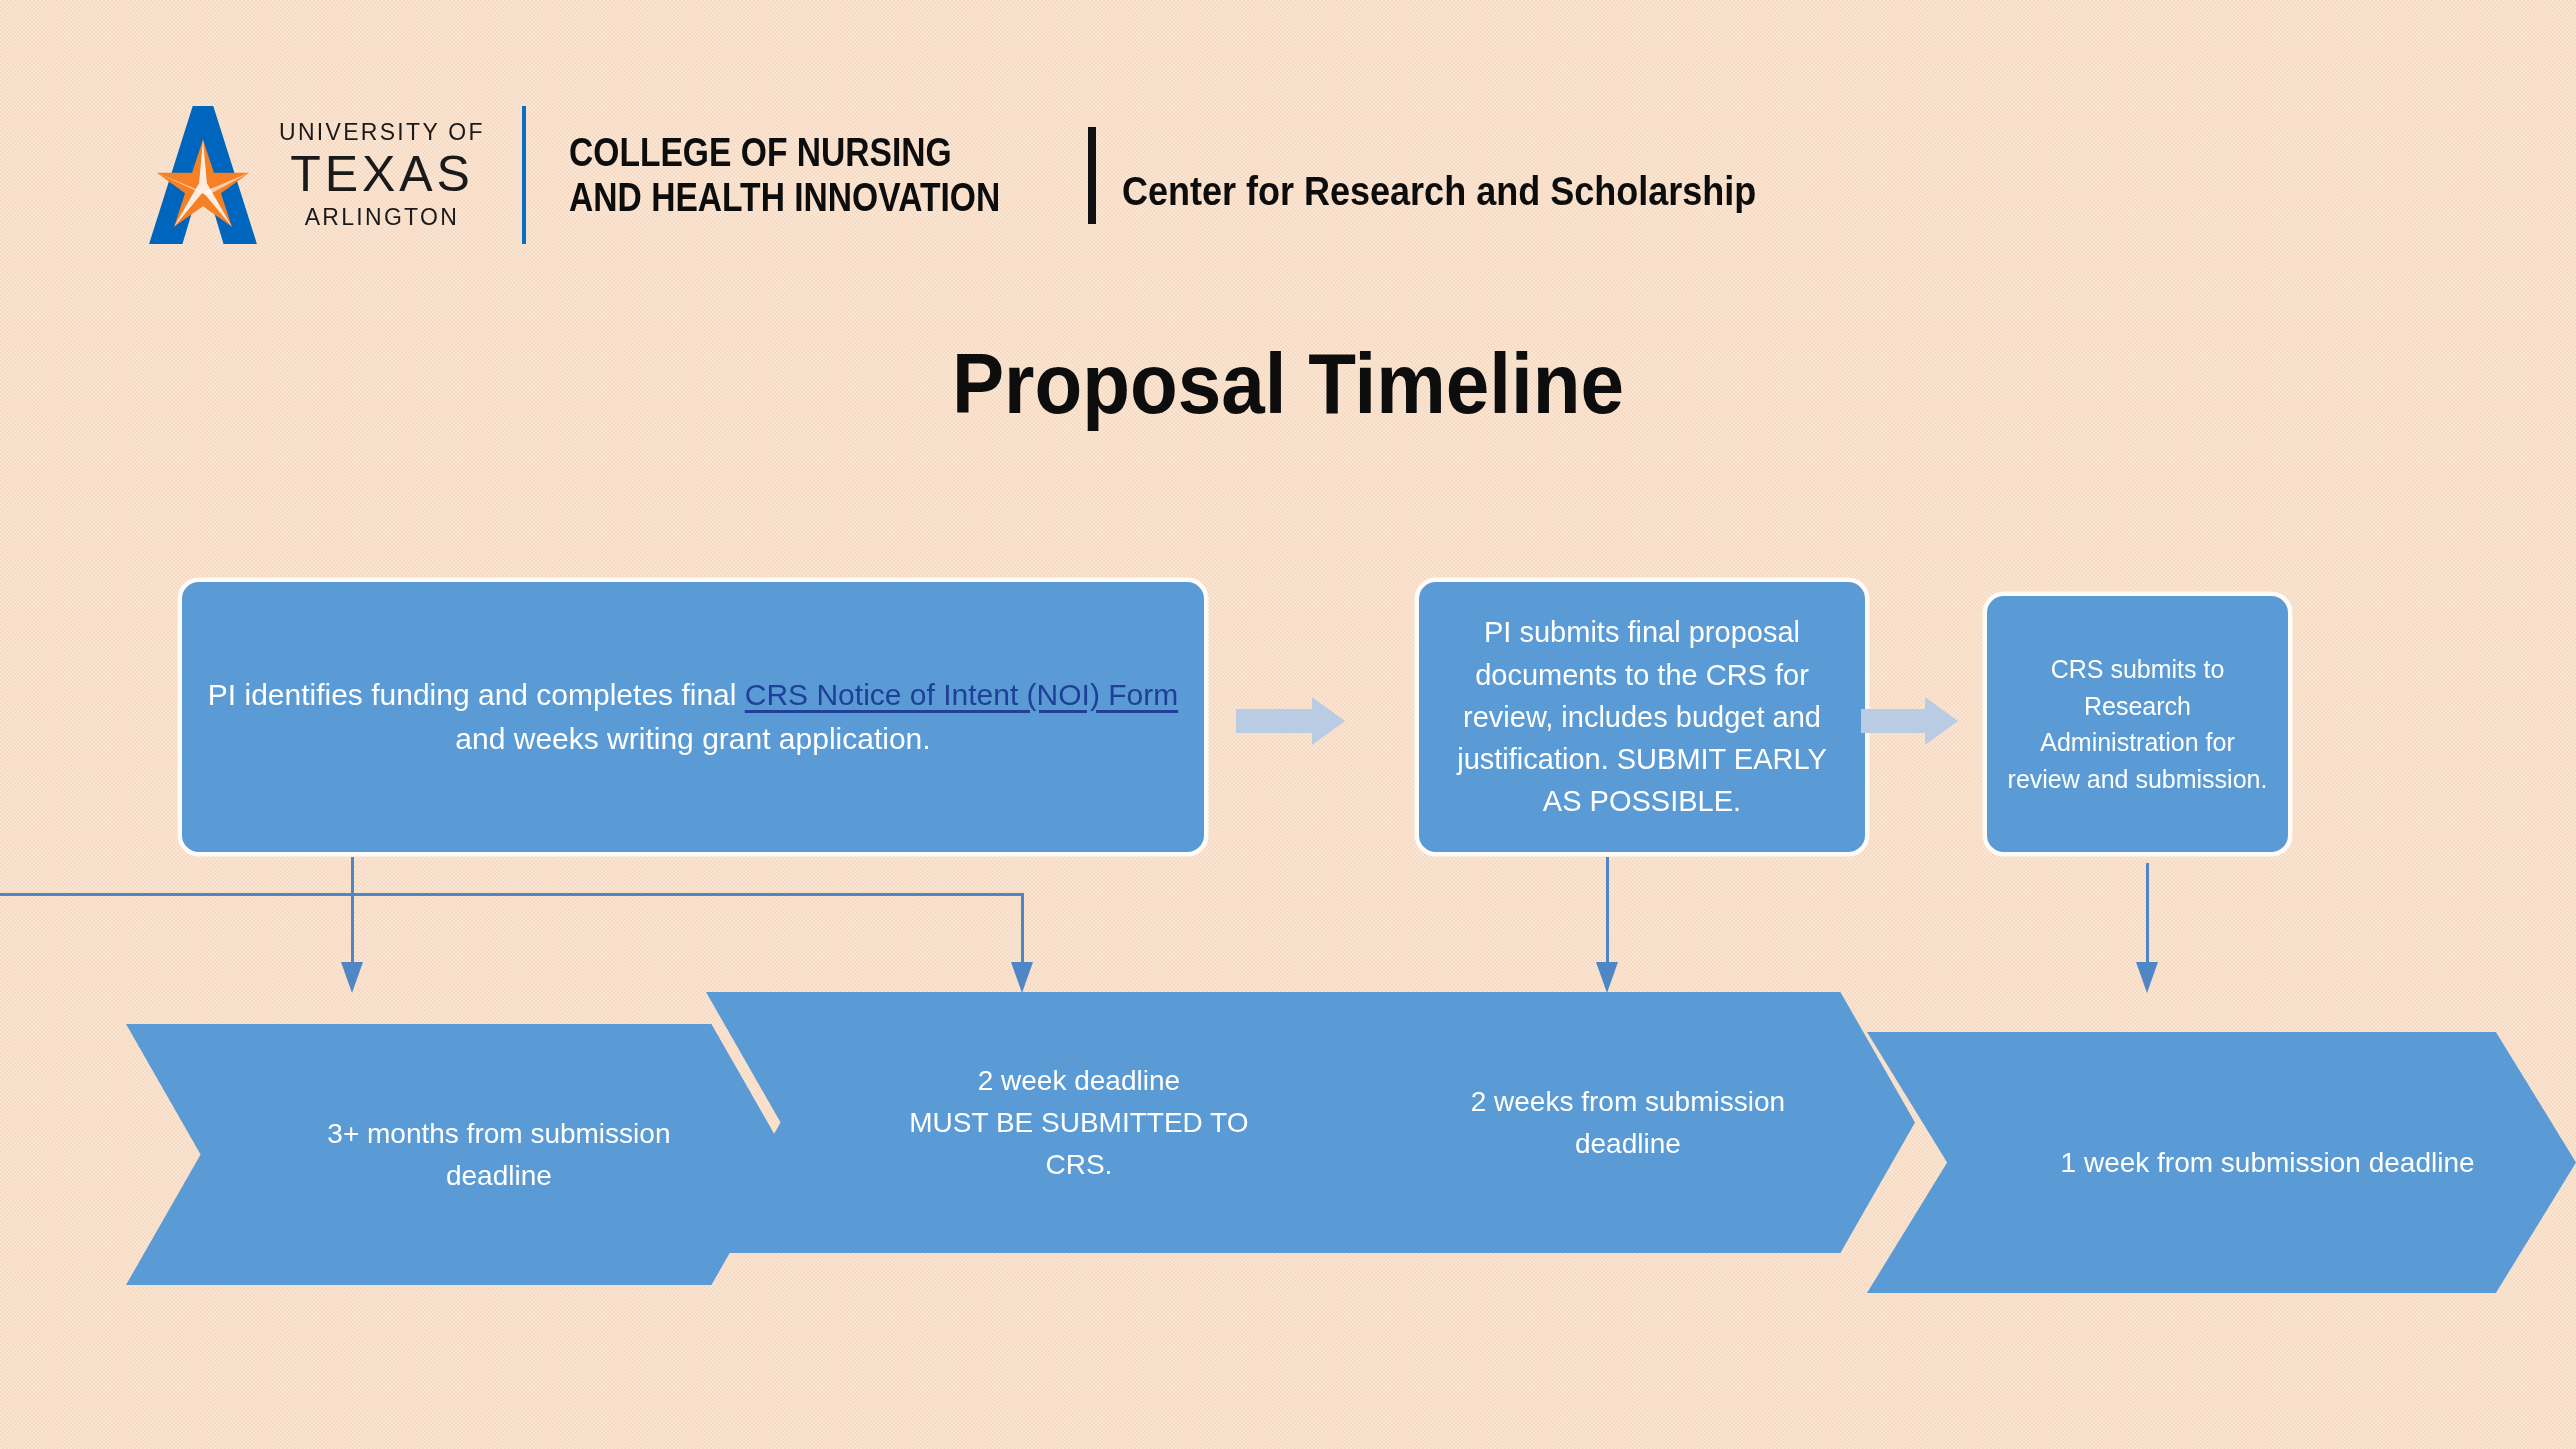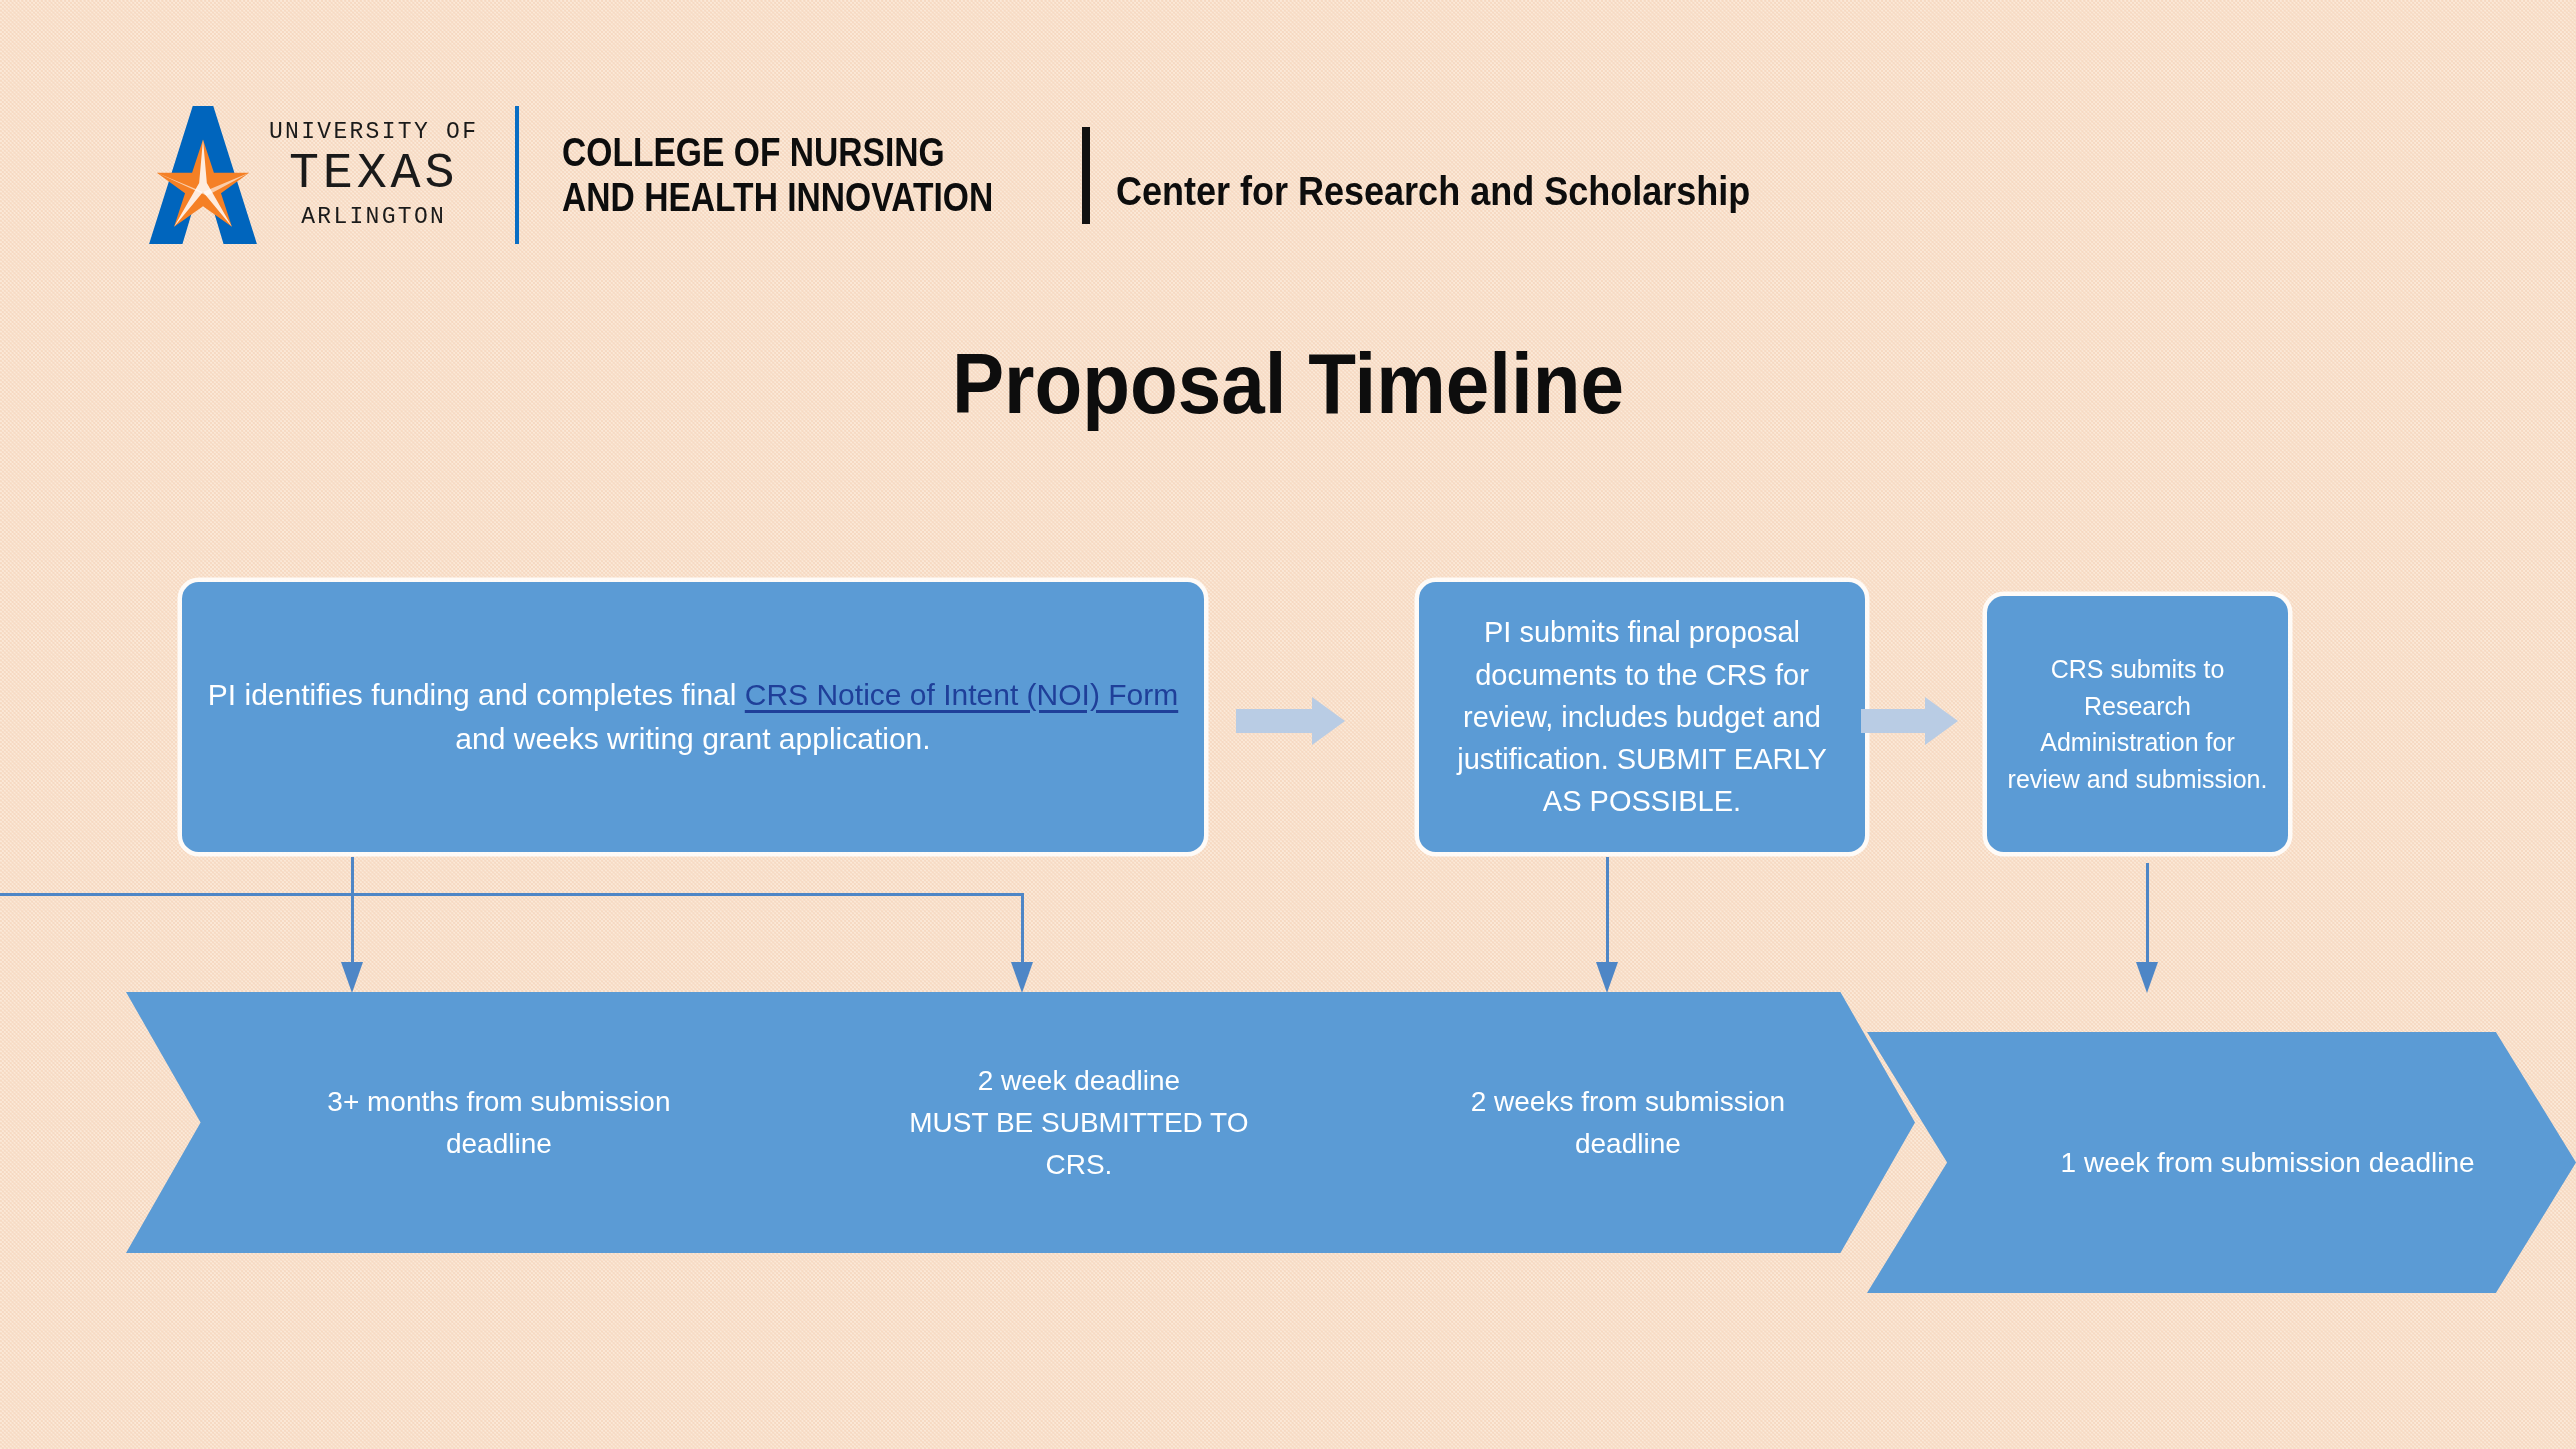--- a/index.html
+++ b/index.html
@@ -12,22 +12,22 @@
       linear-gradient(45deg,#f6d9c2 25%,transparent 25%,transparent 75%,#f6d9c2 75%),
       linear-gradient(45deg,#f6d9c2 25%,transparent 25%,transparent 75%,#f6d9c2 75%);
     background-size:3.9px 3.9px;
     background-position:0 0,1.9px 1.9px;
   }
 
   
   #header{position:absolute;left:0;top:140;width:2576px;height:180px;}
   #logo-block{position:absolute;left:149px;top:106px;display:flex;align-items:center;}
   #uta-mark{width:108px;height:138px;flex:0 0 auto;position:relative;}
-  #uta-wordmark{margin-left:12px;display:flex;flex-direction:column;align-items:center;
-                font-family:Liberation Mono, monospace;color:#1a1a1a;line-height:1;}
+  #uta-wordmark{margin-left:22px;display:flex;flex-direction:column;align-items:center;
+                font-family:Liberation Sans, sans-serif;color:#1a1a1a;line-height:1;}
   #uta-wordmark .l1{font-size:23px;letter-spacing:2.3px;}
   #uta-wordmark .l2{font-size:50px;letter-spacing:3.9px;margin:5.2px 0 6.4px;}
   #uta-wordmark .l3{font-size:23px;letter-spacing:2.3px;}
   #logo-rule{width:3.9px;height:138px;background:#0a6ec4;margin-left:37px;}
   #college-name{margin-left:43px;display:flex;flex-direction:column;justify-content:center;
                 height:138px;color:#0d0d0d;font-weight:bold;line-height:1.12;
                 font-size:40px;letter-spacing:0px;transform:scaleX(.84);transform-origin:left center;
                 white-space:nowrap;}
   #center-rule{width:7.7px;height:97px;background:#111;margin-left:6.4px;}
   #center-name{margin-left:26px;align-self:center;color:#0d0d0d;font-weight:bold;
@@ -73,21 +73,21 @@
   
   .chev{position:absolute;top:992px;height:261px;
         background:#5b9bd5;
         filter:drop-shadow(0 0 3.9px rgba(255,255,255,.9));
         color:#fff;display:flex;align-items:center;justify-content:center;
         text-align:center;box-sizing:border-box;}
   .chev .ctxt{width:62%;margin-left:13%;line-height:1.5;font-size:28px;}
   .chev .ctxt .wide{display:block;font-size:28px;}
 
   .chev.notched{clip-path:polygon(0 0, 88.7% 0, 100% 50%, 88.7% 100%, 0 100%, 11.3% 50%);}
-  #chev1{left:126px;width:660px;}
+  #chev1{left:126px;width:660px;margin-top:32px;}
   #chev2{left:706px;width:660px;}
   #chev3{left:1255px;width:660px;}
   #chev4{left:1867px;width:709px;margin-top:40px;}
 </style>
 </head>
 <body>
 
 <div id="header">
   <div id="logo-block">
 

